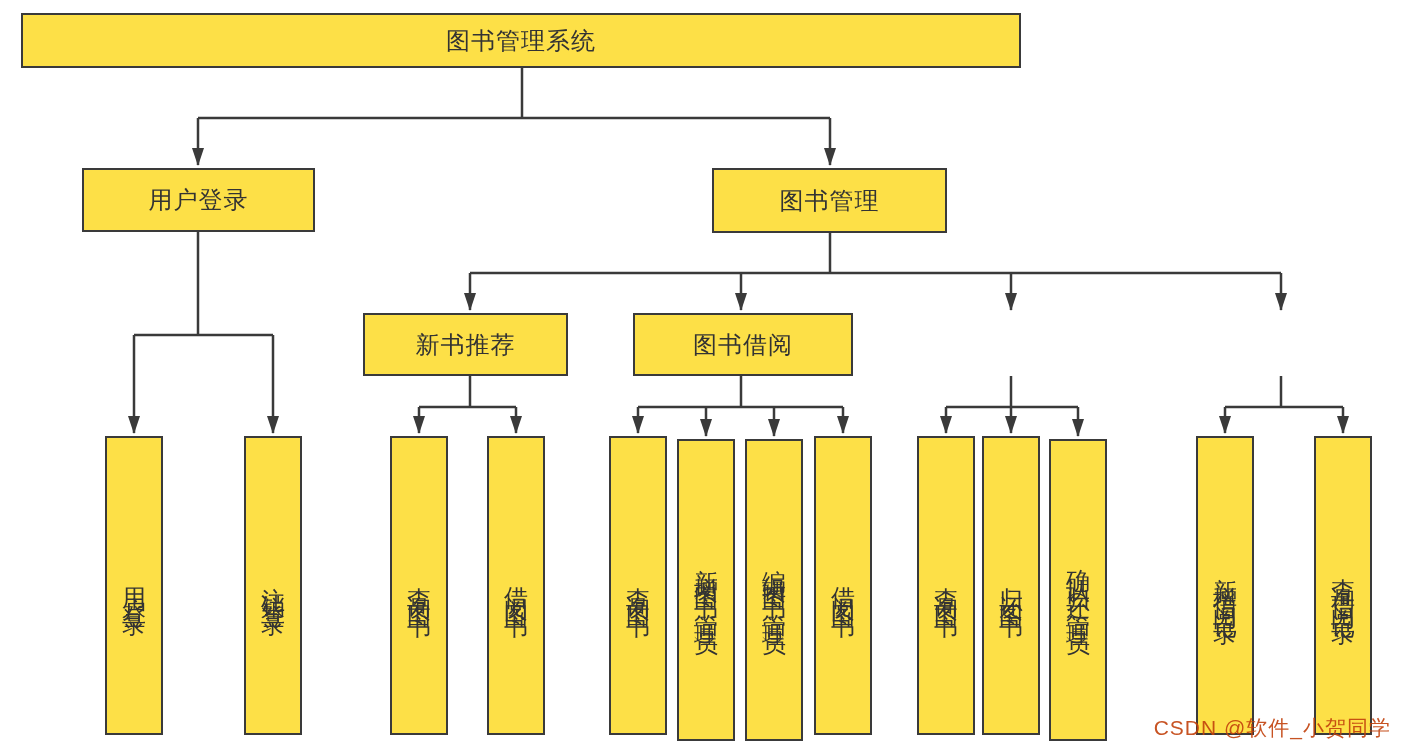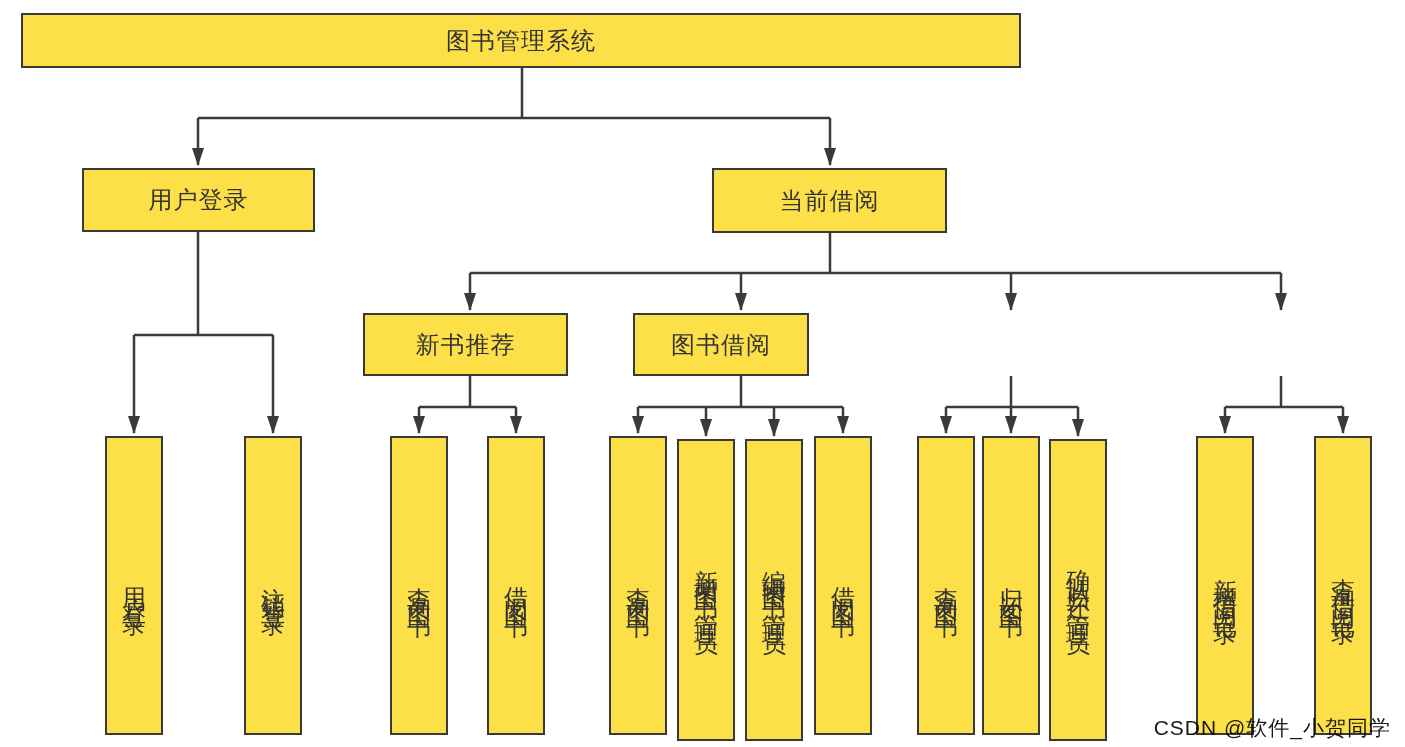--- a/index.html
+++ b/index.html
@@ -14,21 +14,21 @@
     background:#fde047;display:flex;align-items:center;justify-content:center;
     color:#333333;font-size:24px;z-index:2;
   }
   .node.h span{letter-spacing:1px;white-space:nowrap;}
   .node.v span{
     writing-mode:vertical-rl;text-orientation:mixed;
     letter-spacing:9px;line-height:1;white-space:nowrap;
   }
   .watermark{
     position:absolute;right:14px;bottom:5px;z-index:6;
-    color:#000000;font-size:21px;letter-spacing:1px;opacity:0.9;
+    color:#c2410c;font-size:21px;letter-spacing:1px;opacity:0.9;
   }
 </style>
 </head>
 <body>
 
 <div id="canvas">
 
   <svg class="connectors" width="1405" height="747" viewBox="0 0 1405 747">
     <defs>
       <marker id="arw" viewBox="0 0 18 12" refX="17" refY="6" markerWidth="18" markerHeight="12" orient="auto" markerUnits="userSpaceOnUse">
@@ -75,27 +75,27 @@
   </svg>
 
   <div class="node h" style="left:21px;top:13px;width:1000px;height:55px">
     <span>图书管理系统</span>
   </div>
 
   <div class="node h" style="left:82px;top:168px;width:233px;height:64px">
     <span>用户登录</span>
   </div>
   <div class="node h" style="left:712px;top:168px;width:235px;height:65px">
-    <span>当前借阅</span>
+    <span>图书管理</span>
   </div>
 
   <div class="node h" style="left:363px;top:313px;width:205px;height:63px">
     <span>新书推荐</span>
   </div>
-  <div class="node h" style="left:633px;top:313px;width:176px;height:63px">
+  <div class="node h" style="left:633px;top:313px;width:220px;height:63px">
     <span>图书借阅</span>
   </div>
 
   <div class="node v" style="left:105px;top:436px;width:58px;height:299px">
     <span>用户登录</span>
   </div>
   <div class="node v" style="left:244px;top:436px;width:58px;height:299px">
     <span>注销登录</span>
   </div>
 

